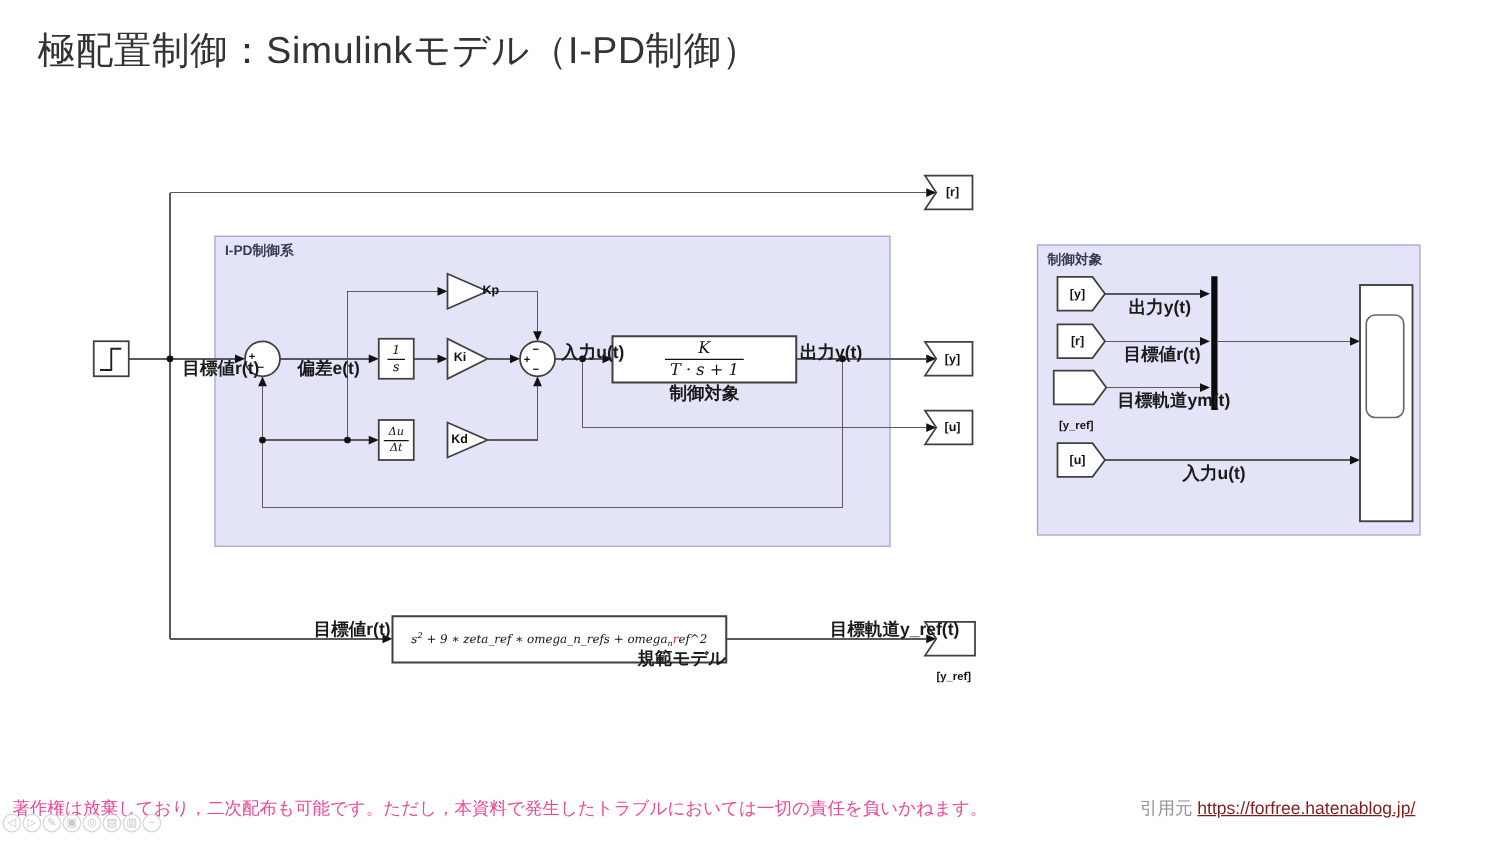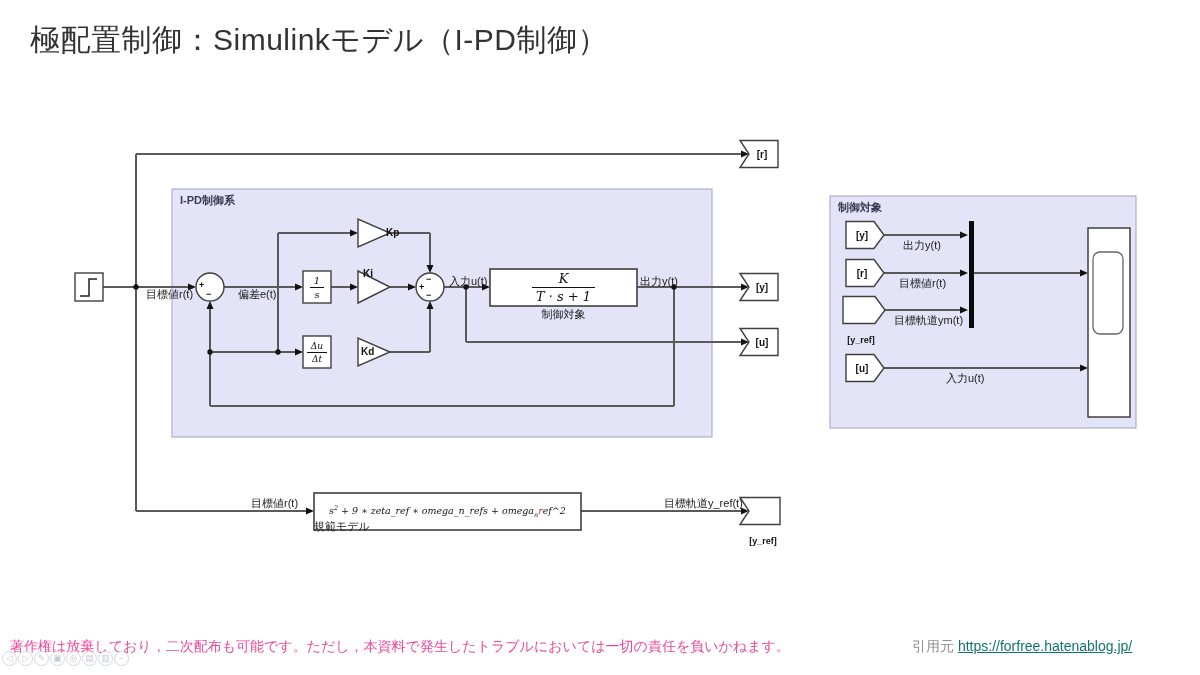--- a/index.html
+++ b/index.html
@@ -6,39 +6,39 @@
   html,body { width:1200px; height:675px; background:#ffffff; overflow:hidden;
               font-family:"Liberation Sans", sans-serif; }
   #stage { position:relative; width:1200px; height:568px;padding-left:29px; }
   #wires-svg { position:absolute; left:0; top:0; z-index:1; }
   .overlay { position:absolute; left:0; top:0; width:1200px; height:675px; z-index:2; pointer-events:none; }
   .overlay a, .overlay .ticon { pointer-events:auto; }
 
   .page-title { position:absolute; left:30px; top:20px; font-size:30px; color:#333;
                 letter-spacing:0.5px; font-weight:400; white-space:nowrap; }
 
-  .lbl { position:absolute; font-size:11px; font-weight:400; color:#1a1a1a; white-space:nowrap; line-height:11px; }
+  .lbl { position:absolute; font-size:14px; font-weight:700; color:#1a1a1a; white-space:nowrap; line-height:11px; }
   .boxtitle { position:absolute; font-size:11px; font-weight:600; color:#3a3a52; white-space:nowrap; }
   .tag { position:absolute; font-size:10px; font-weight:600; color:#111; text-align:center; line-height:11px; }
   .tag.small { font-size:9px;margin-top:30px; }
   .gain { position:absolute; font-size:10px; font-weight:600; color:#111; line-height:12px; }
   .sign { position:absolute; font-size:9px; font-weight:700; color:#111; line-height:8px; }
 
   .fracblk { position:absolute; display:flex; align-items:center; justify-content:center;
              font-family:"DejaVu Serif", serif; font-style:italic; color:#111; }
   .frac { text-align:center; display:inline-block; }
   .frac .num { display:block; border-bottom:1px solid #111; padding:0 4px 1px 4px; }
   .frac .den { display:block; padding:1px 4px 0 4px; }
   .mm sub, sub.mm { font-size:0.68em; }
   .mm sup, sup.mm { font-size:0.68em; }
   .red { color:#d42c2c; }
 
   .footer-disclaimer { position:absolute; left:10px; top:638px; font-size:14px; color:#ec4899; white-space:nowrap; }
   .footer-source { position:absolute; left:912px; top:638px; font-size:14px; color:#909090; white-space:nowrap; }
-  .footer-source a { color:#0f766e; text-decoration:underline; }
+  .footer-source a { color:#7f1d1d; text-decoration:underline; }
 
   .toolbar { position:absolute; left:2px; top:651px; display:flex; gap:1px; }
   .ticon { width:15px; height:15px; border:1px solid #d4d7db; border-radius:50%;
            color:#c6c9ce; font-size:9px; line-height:13px; text-align:center; background:#fff; }
 </style>
 </head>
 <body>
 
 <div id="stage">
 
@@ -153,32 +153,32 @@
     <div class="page-title">極配置制御：Simulinkモデル（I-PD制御）</div>
 
     <div class="boxtitle" style="left:180px; top:193px;">I-PD制御系</div>
     <div class="boxtitle" style="left:838px; top:200px;">制御対象</div>
 
     <div class="lbl" style="left:146px; top:289px;">目標値r(t)</div>
     <div class="lbl" style="left:238px; top:289px;">偏差e(t)</div>
     <div class="lbl" style="left:449px; top:276px;">入力u(t)</div>
     <div class="lbl" style="left:640px; top:276px;">出力y(t)</div>
     <div class="lbl" style="left:490px; top:309px; width:147px; text-align:center;">制御対象</div>
-    <div class="lbl" style="left:314px; top:521px; width:267px; text-align:left;">規範モデル</div>
+    <div class="lbl" style="left:314px; top:521px; width:267px; text-align:right;">規範モデル</div>
     <div class="lbl" style="left:251px; top:498px;">目標値r(t)</div>
     <div class="lbl" style="left:664px; top:498px;">目標軌道y_ref(t)</div>
 
     <span class="sign" style="left:199px; top:281px;">+</span>
     <span class="sign" style="left:206px; top:290px;">−</span>
     <span class="sign" style="left:426px; top:275px;">−</span>
     <span class="sign" style="left:419px; top:283px;">+</span>
     <span class="sign" style="left:426px; top:291px;">−</span>
 
     <span class="gain" style="left:354px; top:227px;margin-left:32px;">Kp</span>
-    <span class="gain" style="left:363px; top:268px;">Ki</span>
+    <span class="gain" style="left:363px; top:281px;">Ki</span>
     <span class="gain" style="left:361px; top:346px;">Kd</span>
 
     <div class="fracblk" style="left:303px; top:271px; width:28px; height:32px; font-size:10px;">
       <span class="frac">
           <span class="num">1</span>
           <span class="den">s</span>
         </span>
     </div>
 
     <div class="fracblk" style="left:303px; top:336px; width:28px; height:32px; font-size:9px;font-style:italic;">

